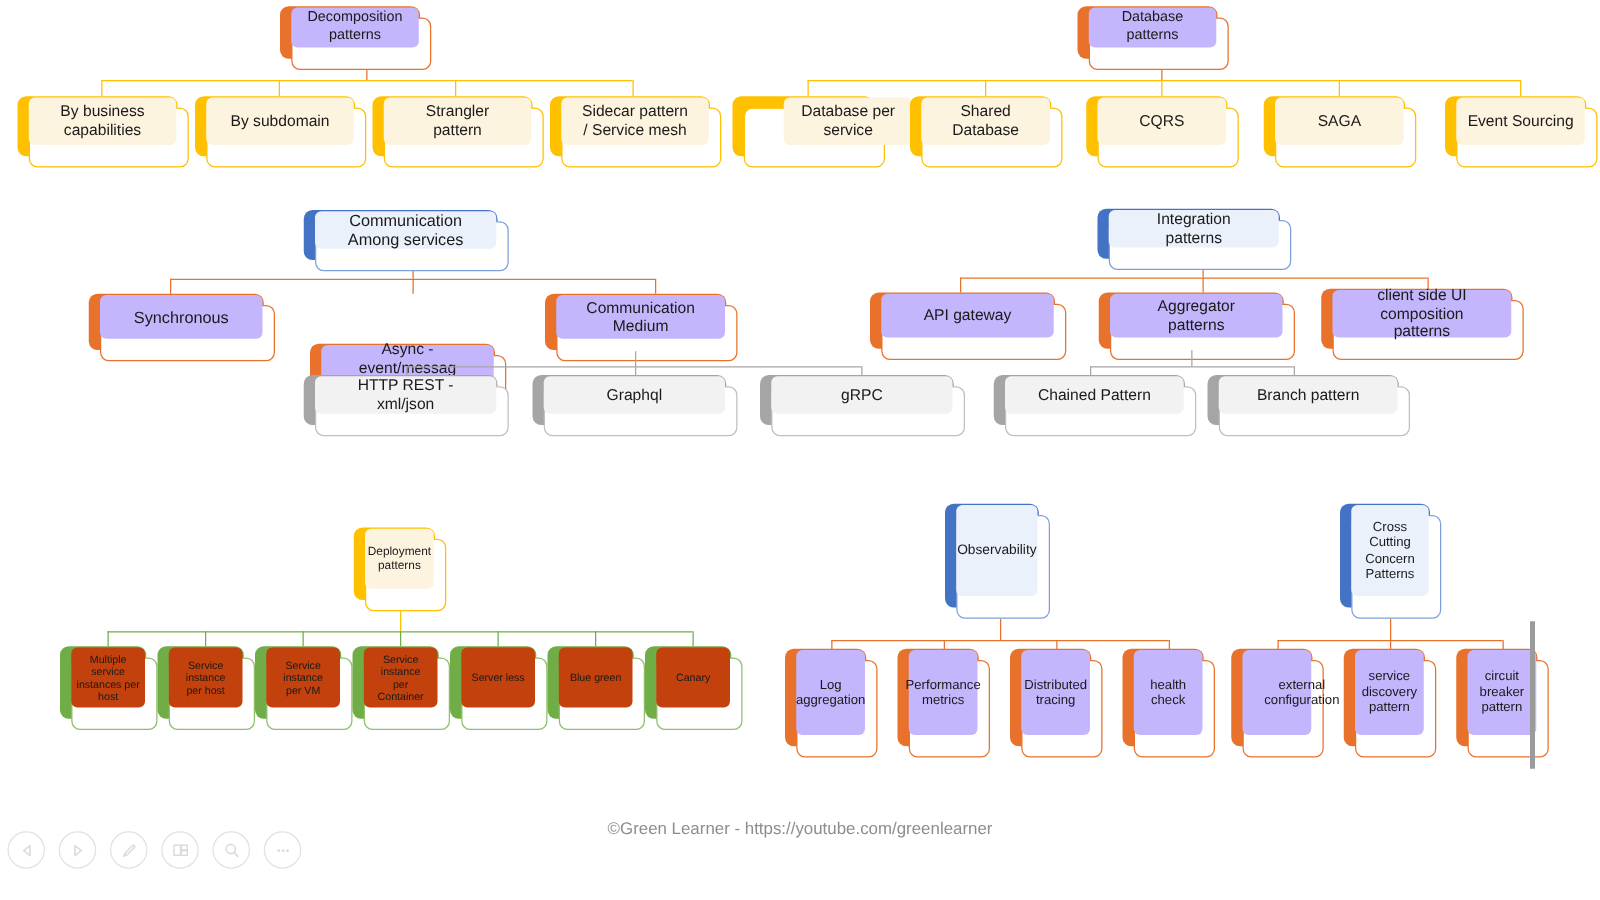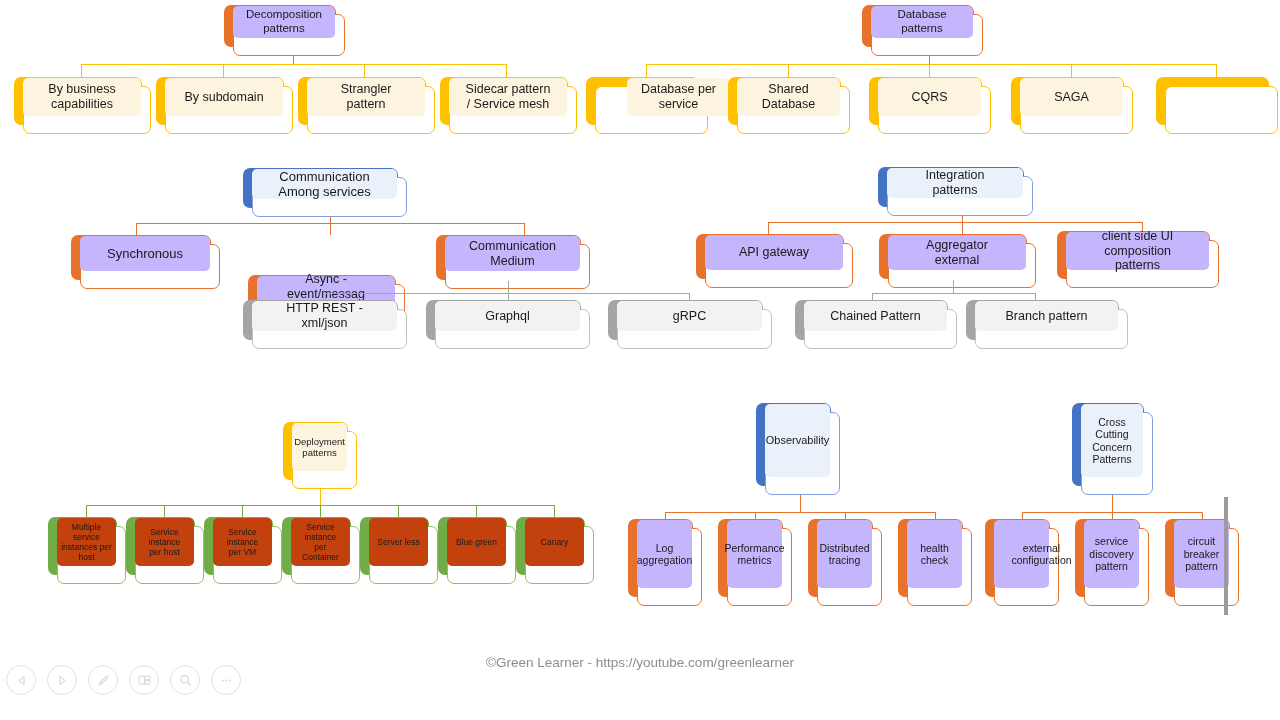--- a/index.html
+++ b/index.html
@@ -216,20 +216,21 @@
 
   <div class="node c-gold" style="left:1011px; top:77px; width:113px; height:48px;">
     <div class="shadow"></div>
     <div class="card"></div>
     <div class="inner" style="font-size:12.5px; white-space:pre-line;">SAGA</div>
   </div>
 
   <div class="node c-gold" style="left:1156px; top:77px; width:113px; height:48px;">
     <div class="shadow"></div>
     <div class="card"></div>
+    <div class="inner" style="font-size:12.5px; white-space:pre-line;">Event Sourcing</div>
   </div>
 
   <div class="line v l-orange" style="left:330px; top:207px; height:16px;"></div>
   <div class="line h l-orange" style="left:136px; top:223px; width:388px;"></div>
   <div class="line v l-orange" style="left:136px; top:223px; height:12px;"></div>
   <div class="line v l-orange" style="left:330px; top:223px; height:12px;"></div>
   <div class="line v l-orange" style="left:524px; top:223px; height:12px;"></div>
 
   <div class="node c-blue" style="left:243px; top:168px; width:155px; height:40px;">
     <div class="shadow"></div>
@@ -300,21 +301,21 @@
   <div class="node c-orange" style="left:696px; top:234px; width:148px; height:45px;">
     <div class="shadow"></div>
     <div class="card"></div>
     <div class="inner" style="font-size:12.5px; white-space:pre-line;">API gateway</div>
   </div>
 
   <div class="node c-orange" style="left:879px; top:234px; width:148px; height:45px;">
     <div class="shadow"></div>
     <div class="card"></div>
     <div class="inner" style="font-size:12.5px; white-space:pre-line;">Aggregator
-external</div>
+patterns</div>
   </div>
 
   <div class="node c-orange" style="left:1057px; top:231px; width:153px; height:48px;">
     <div class="shadow"></div>
     <div class="card"></div>
     <div class="inner" style="font-size:12.5px; white-space:pre-line;">client side UI
 composition
 patterns</div>
   </div>
 

